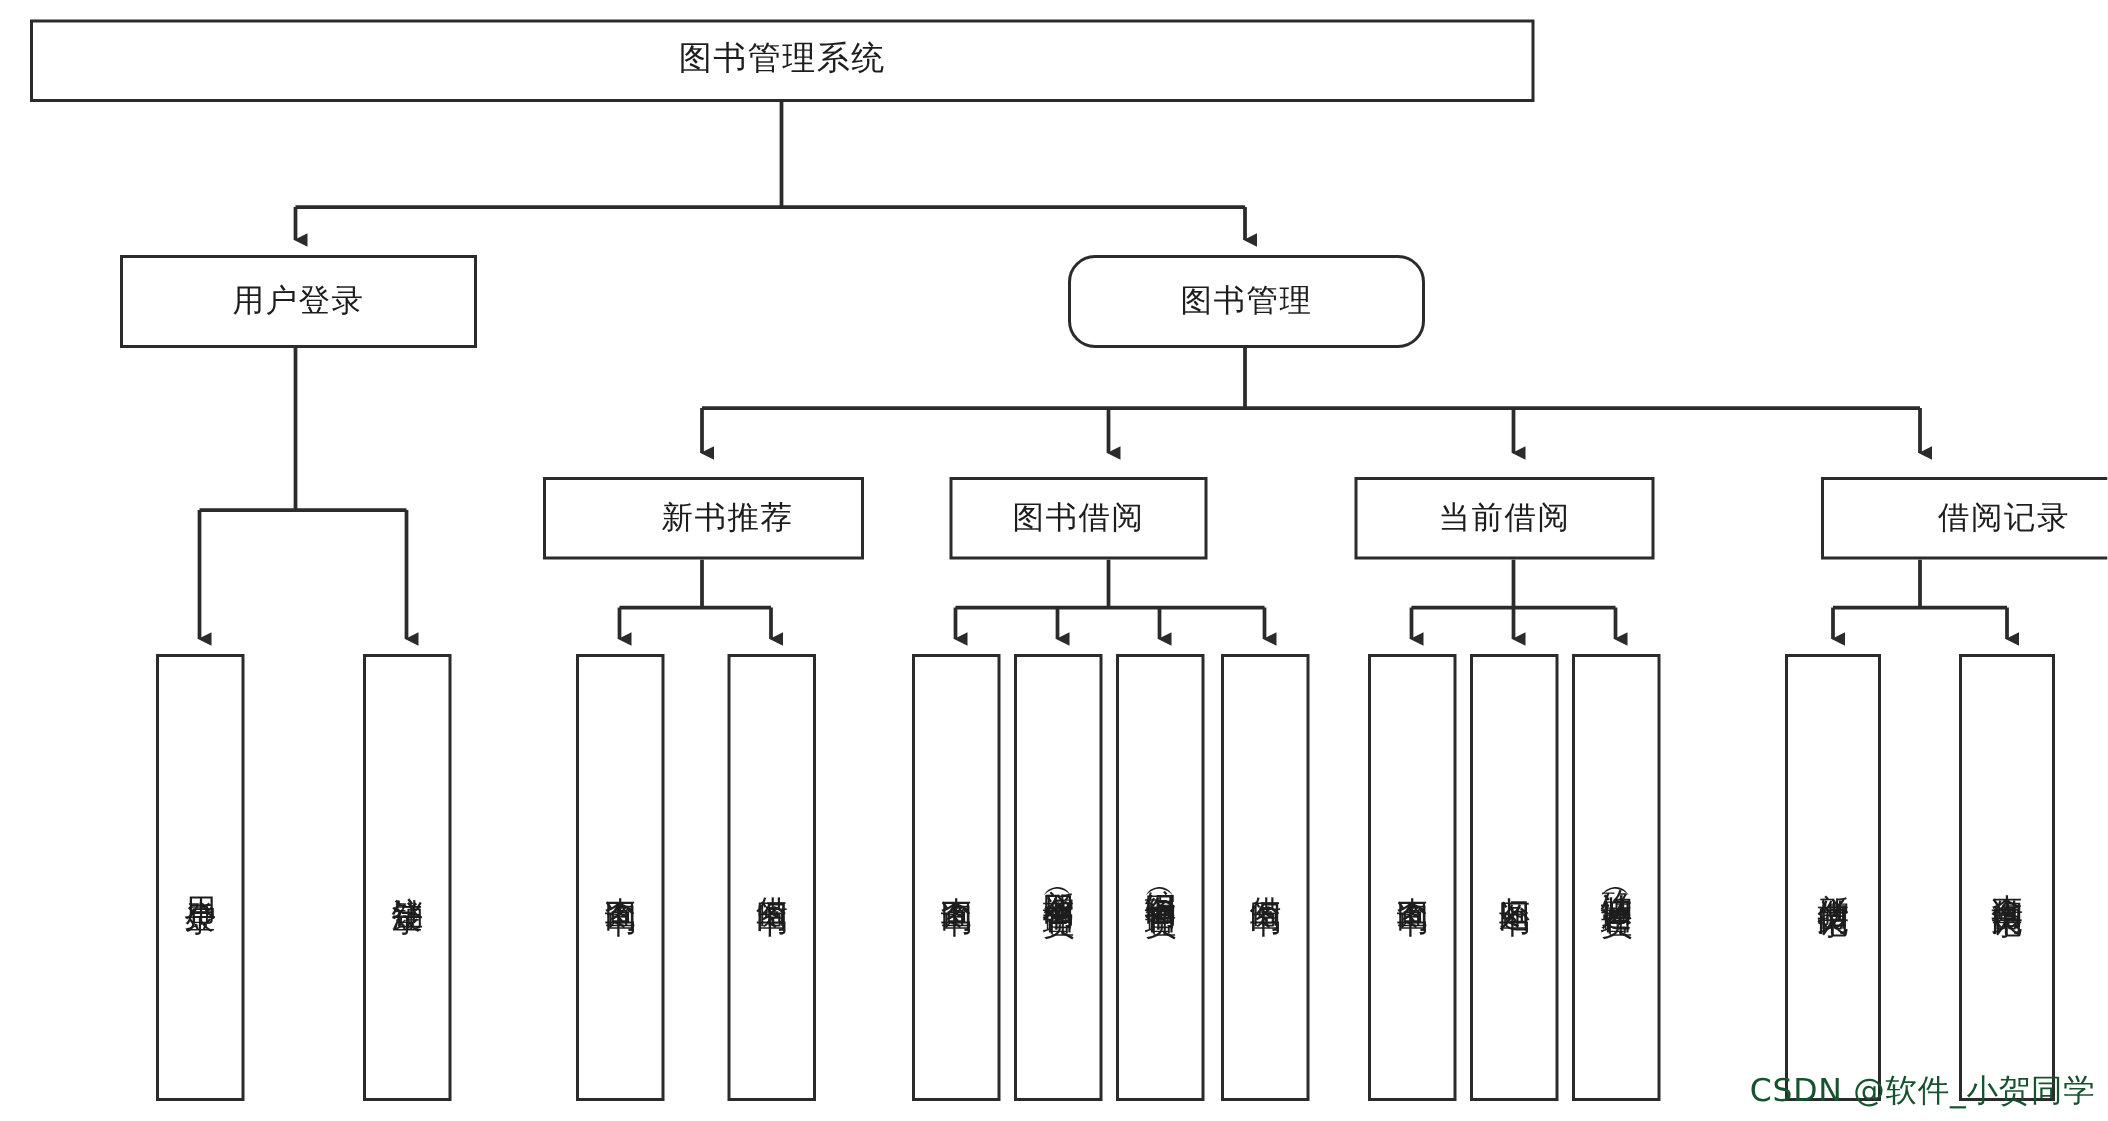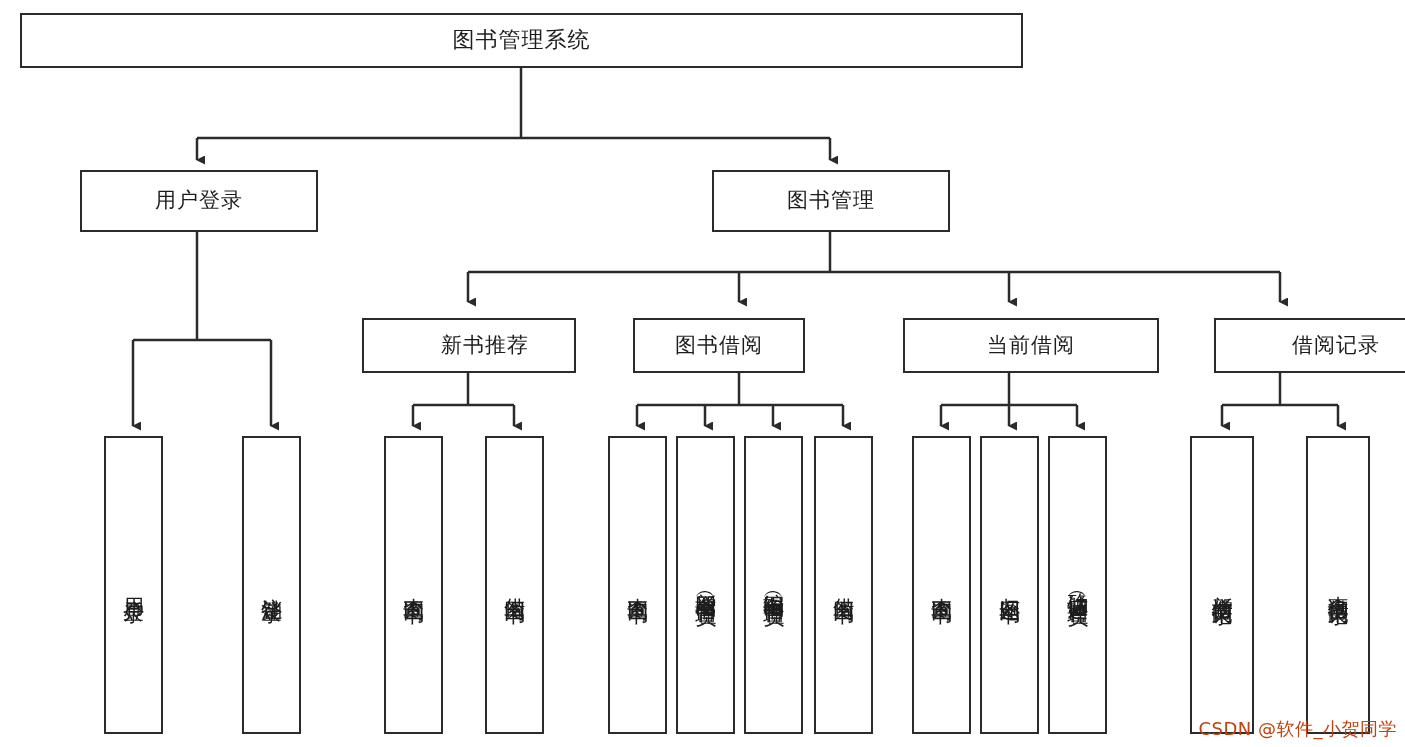--- a/index.html
+++ b/index.html
@@ -56,22 +56,22 @@
     display: block;
     white-space: nowrap;
   }
   #root-node {
     font-size: 22px;
   }
   #watermark {
     position: absolute;
     right: 8px;
     bottom: 6px;
-    font-size: 18px;
-    color: #c2410c;
+    font-size: 21px;
+    color: #14532d;
     letter-spacing: 0.5px;
     white-space: nowrap;
     font-family: "DejaVu Sans", "Liberation Sans", sans-serif;
     margin-left: 12px;
   }
 </style>
 </head>
 <body>
 
 <div id="canvas">
@@ -126,31 +126,31 @@
     </g>
   </svg>
 
   <div class="node horiz" id="root-node" style="left:20px; top:13px; width:1003px; height:55px;">
     <span>图书管理系统</span>
   </div>
 
   <div class="node horiz" style="left:80px; top:170px; width:238px; height:62px;">
     <span>用户登录</span>
   </div>
-  <div class="node horiz" style="left:712px; top:170px; width:238px; height:62px;">
+  <div class="node horiz" style="left:712px; top:170px; width:238px; height:62px;border-radius:18px;">
     <span>图书管理</span>
   </div>
 
   <div class="node horiz" style="left:362px; top:318px; width:214px; height:55px;padding-left:32px;">
     <span>新书推荐</span>
   </div>
   <div class="node horiz" style="left:633px; top:318px; width:172px; height:55px;">
     <span>图书借阅</span>
   </div>
-  <div class="node horiz" style="left:903px; top:318px; width:256px; height:55px;">
+  <div class="node horiz" style="left:903px; top:318px; width:200px; height:55px;">
     <span>当前借阅</span>
   </div>
   <div class="node horiz" style="left:1173px; top:318px; width:244px; height:55px;margin-left:41px;">
     <span>借阅记录</span>
   </div>
 
   <div class="node vert" style="left:104px; top:436px; width:59px; height:298px;">
     <span class="vtext">用户登录</span>
   </div>
   <div class="node vert" style="left:242px; top:436px; width:59px; height:298px;">

